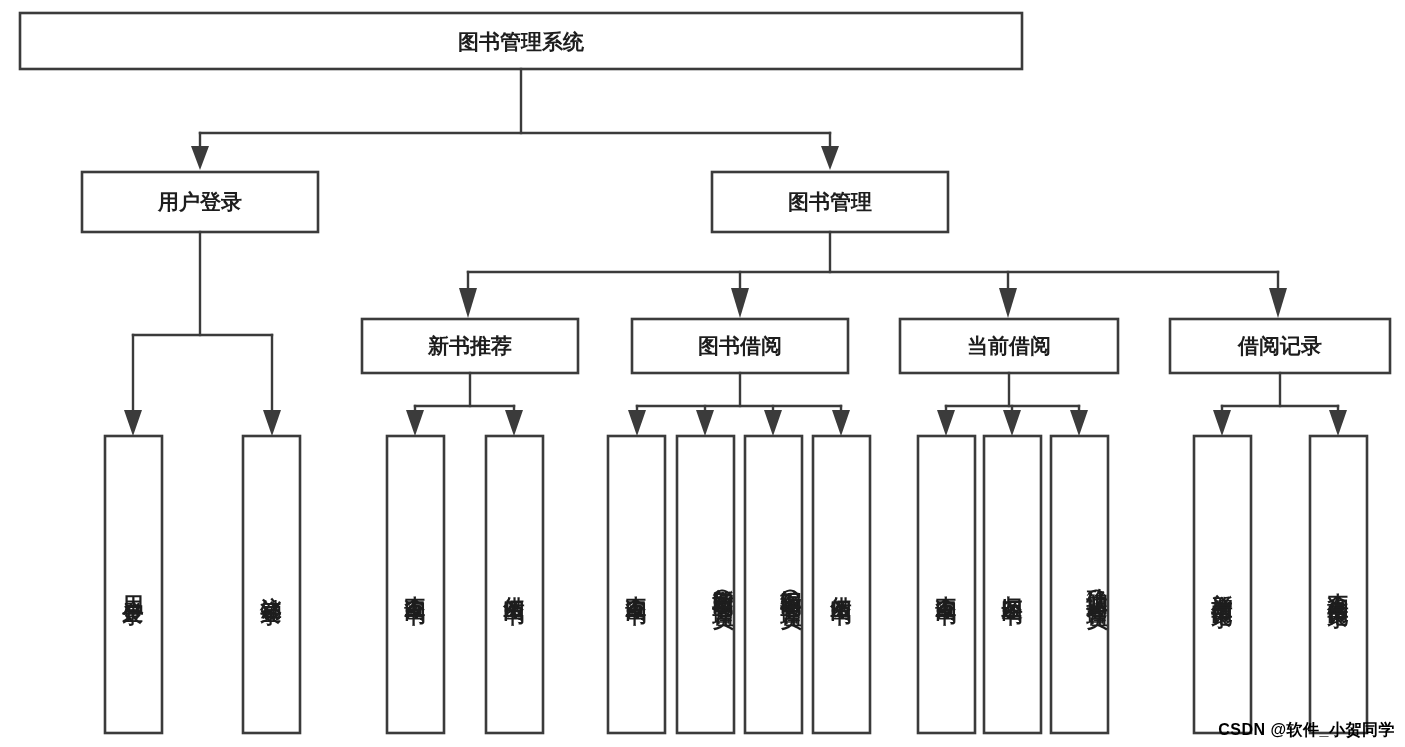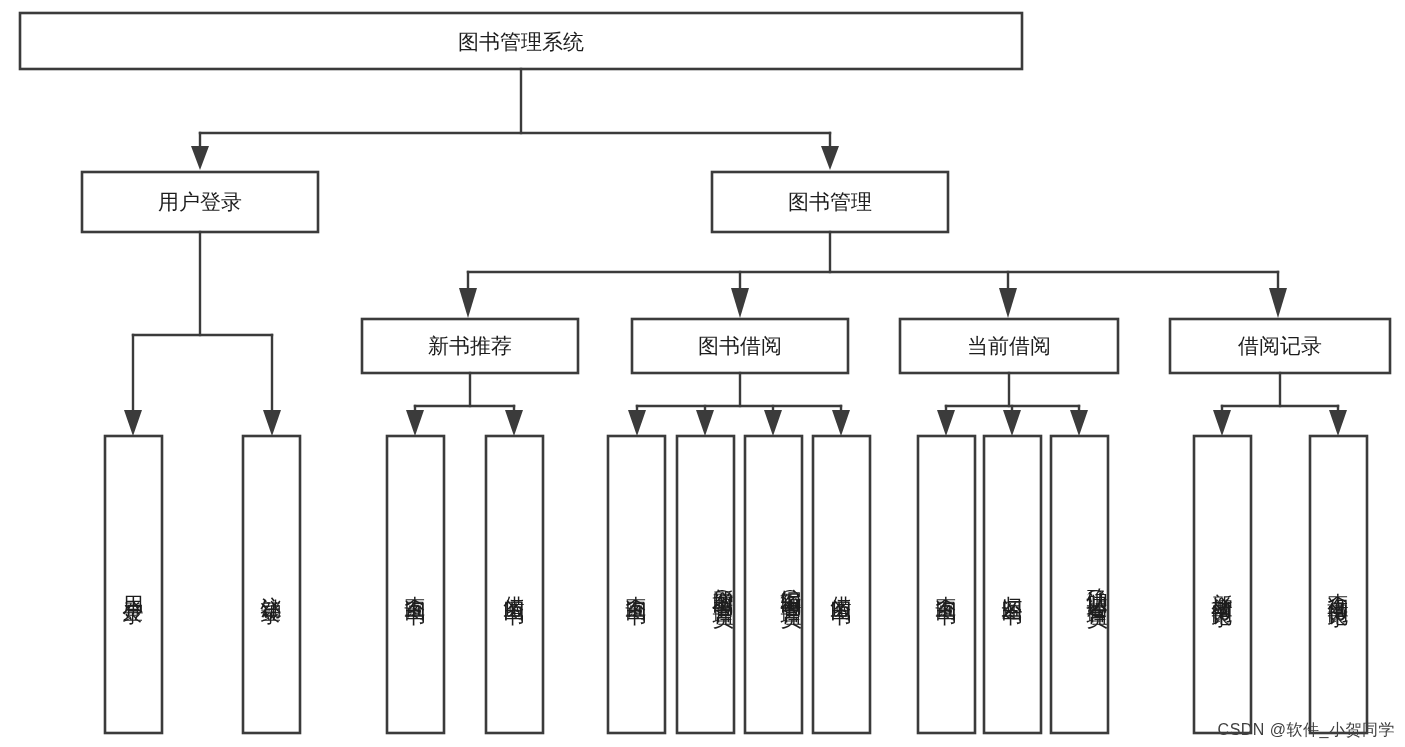--- a/index.html
+++ b/index.html
@@ -10,20 +10,21 @@
   }
   body {
     font-family: "Liberation Sans", "DejaVu Sans", sans-serif;
   }
   #diagram-root {
     position: relative;
     width: 1405px;
     height: 747px;
     background: #ffffff;
     overflow: hidden;
+    font-weight: bold;
   }
   svg.flow {
     position: absolute;
     left: 0;
     top: 0;
     width: 1405px;
     height: 747px;
     display: block;
   }
   .node-box {
@@ -66,21 +67,21 @@
     text-align: center;
     user-select: none;
     pointer-events: none;
   }
   .watermark {
     position: absolute;
     right: 10px;
     bottom: 6px;
     font-family: "Liberation Sans", "DejaVu Sans", sans-serif;
     font-size: 16px;
-    color: #404040;
+    color: #000000;
     letter-spacing: 0.5px;
     user-select: none;
   }
 </style>
 </head>
 <body>
 
 <div id="diagram-root">
 
   <svg class="flow" viewBox="0 0 1405 747" xmlns="http://www.w3.org/2000/svg">

